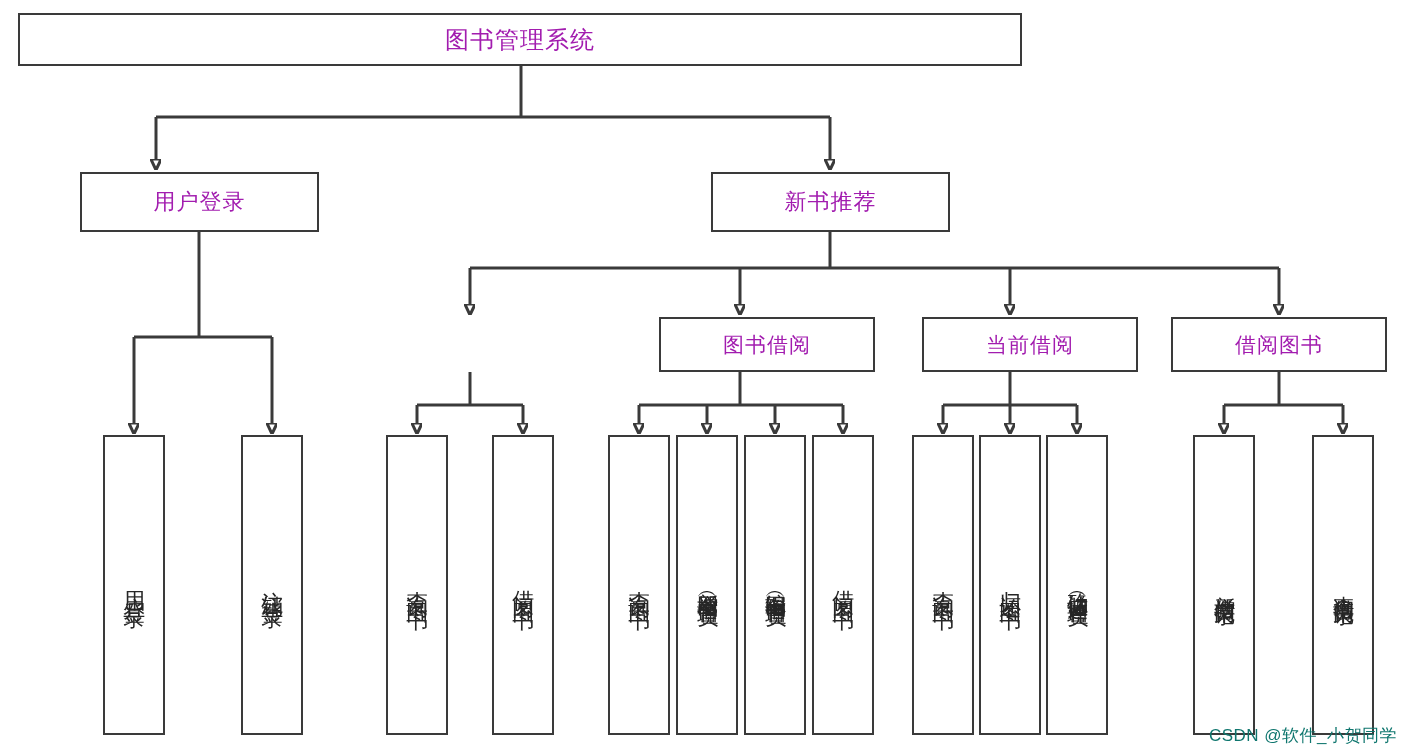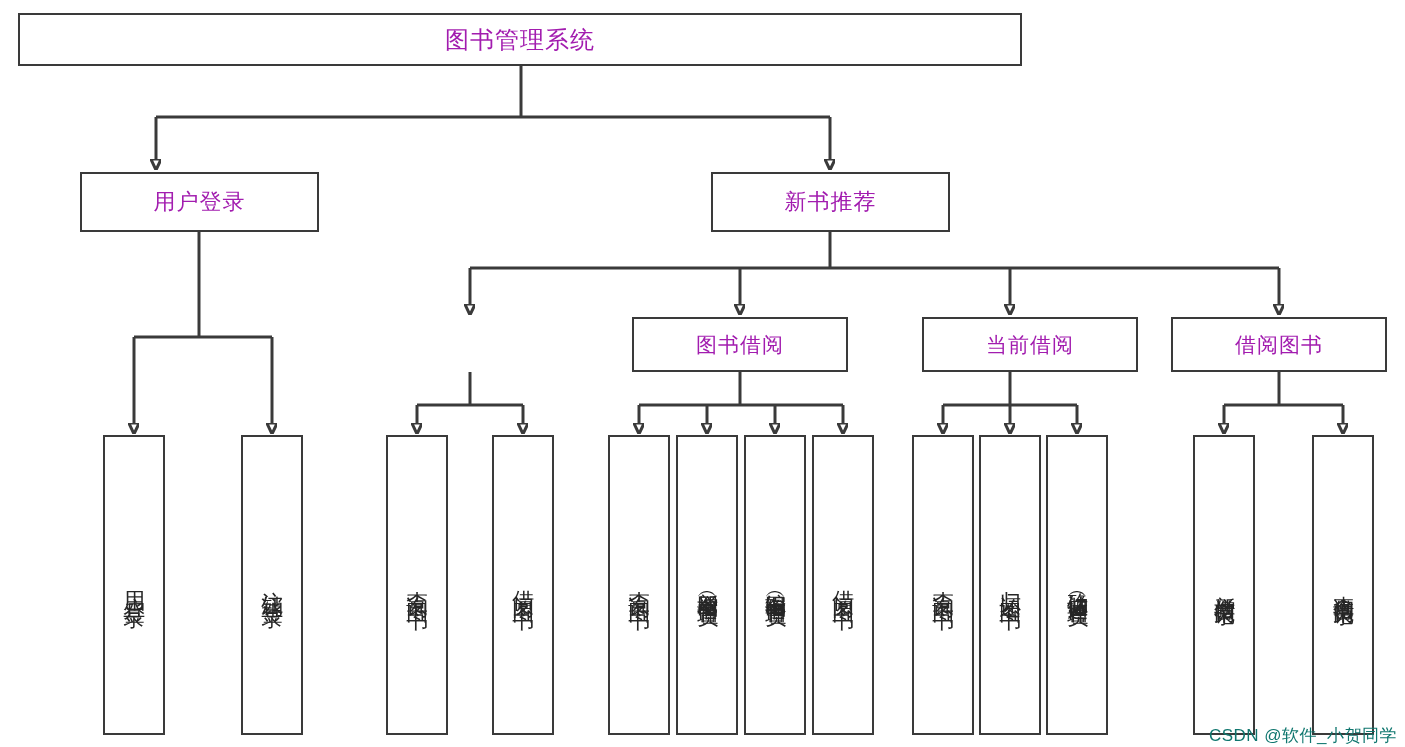--- a/index.html
+++ b/index.html
@@ -119,21 +119,21 @@
     <span class="node-label">图书管理系统</span>
   </div>
 
   <div class="node-box lvl1" style="left:80px;top:172px;width:239px;height:60px;">
     <span class="node-label">用户登录</span>
   </div>
   <div class="node-box lvl1" style="left:711px;top:172px;width:239px;height:60px;">
     <span class="node-label">新书推荐</span>
   </div>
 
-  <div class="node-box lvl2" style="left:632px;top:317px;width:216px;height:55px;">
+  <div class="node-box lvl2" style="left:659px;top:317px;width:216px;height:55px;">
     <span class="node-label">图书借阅</span>
   </div>
   <div class="node-box lvl2" style="left:902px;top:317px;width:216px;height:55px;margin-left:20px;">
     <span class="node-label">当前借阅</span>
   </div>
   <div class="node-box lvl2" style="left:1171px;top:317px;width:216px;height:55px;">
     <span class="node-label">借阅图书</span>
   </div>
 
   <div class="leaf-box" style="left:103px;top:435px;width:62px;height:300px;">

